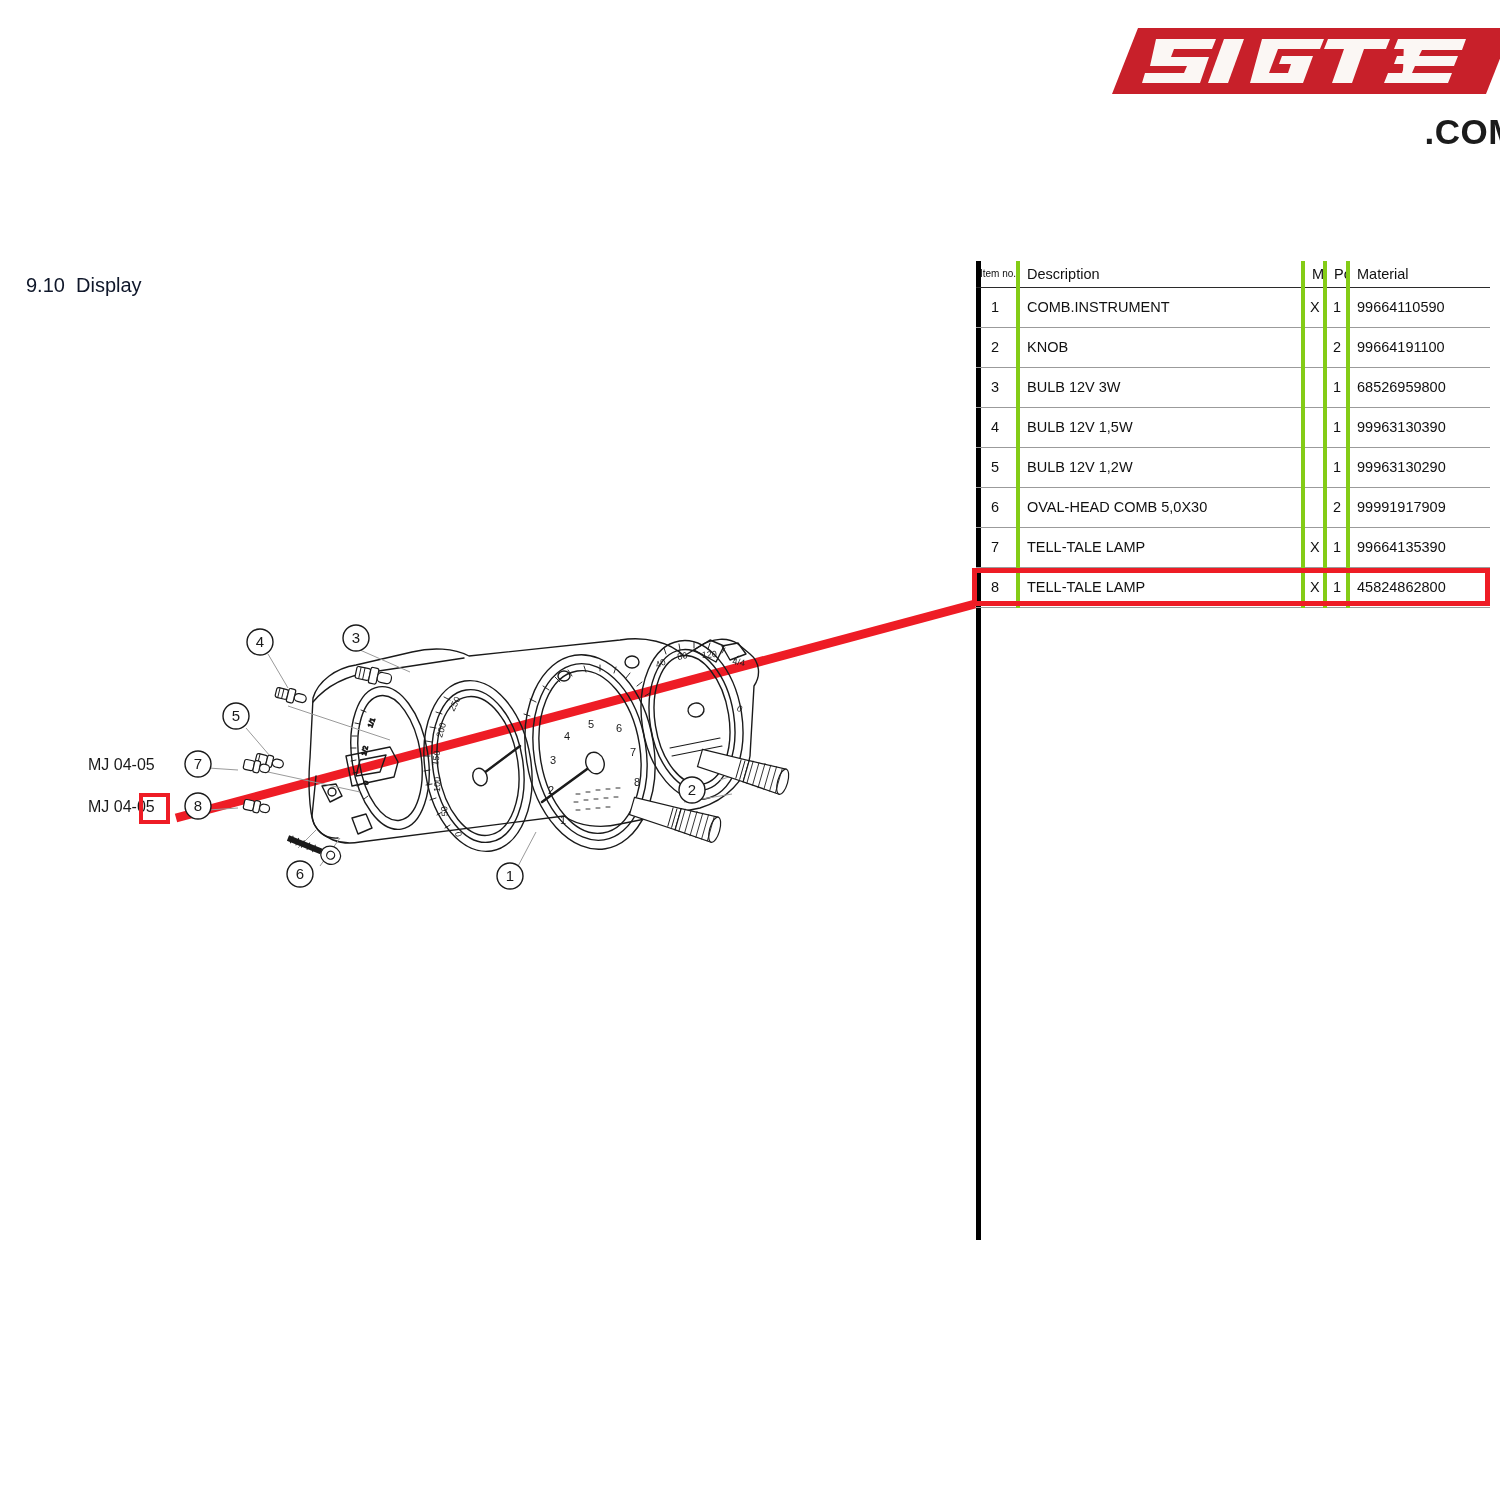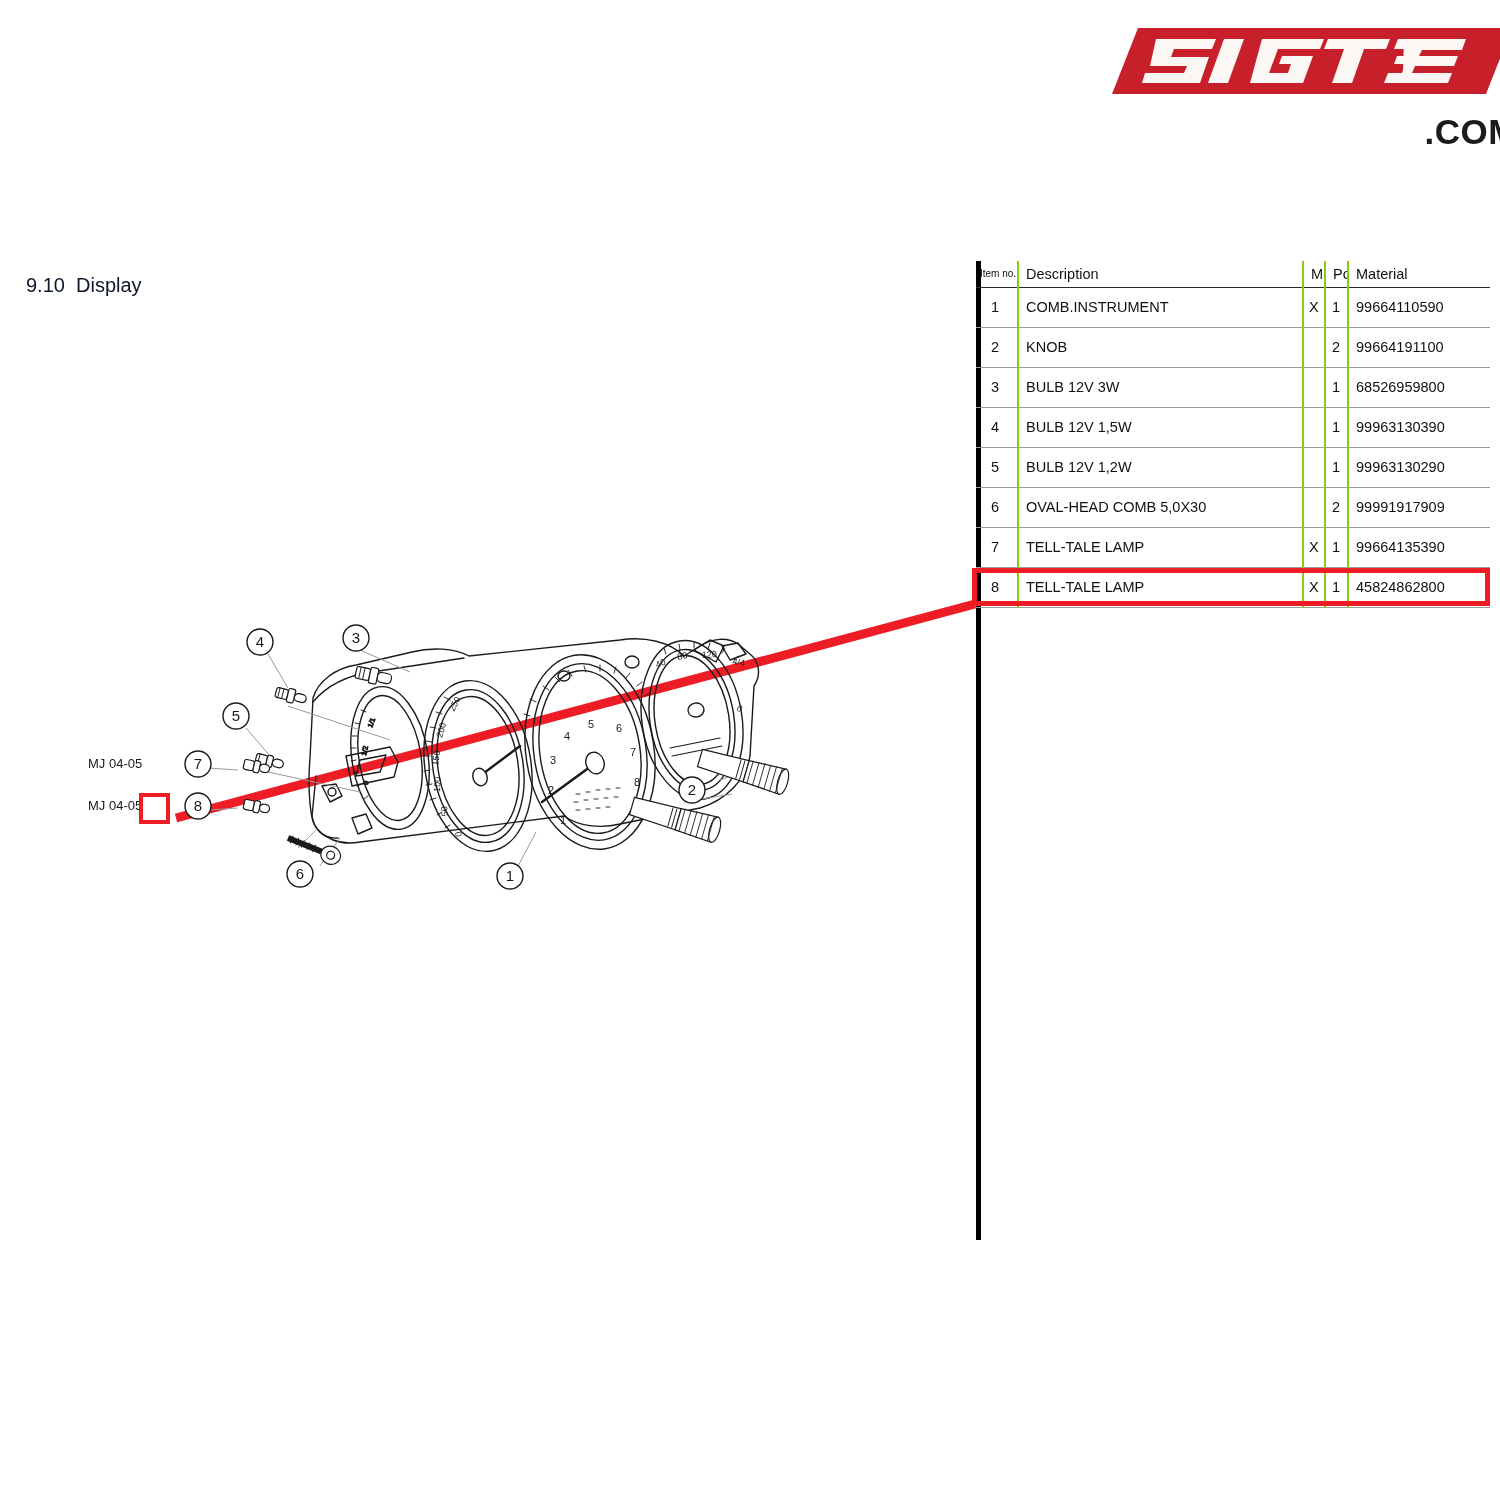--- a/index.html
+++ b/index.html
@@ -66,21 +66,21 @@
 
   table.parts th, table.parts td {
     font-size: 14.5px;
     color: #111;
     font-weight: normal;
     text-align: left;
     padding: 0 0 0 7px;
     height: 40px;
     vertical-align: middle;
     border-bottom: 1px solid #9b9b9b;
-    border-right: 2px solid #84cc16;
+    border-right: 4px solid #84cc16;
     white-space: nowrap;
     overflow: hidden;
   }
   table.parts th {
     height: 26px;
     border-bottom: 1px solid #2b2b2b;
   }
   table.parts th.h-item {
     font-size: 10px;
     padding-left: 4px;
@@ -117,21 +117,21 @@
 
   
   #drawing {
     position: absolute;
     left: 60px; top: 580px;
     width: 800px; height: 340px;
   }
 
   .mj-label {
     position: absolute;
-    font-size: 13px;
+    font-size: 16px;
     color: #1a1a1a;
     white-space: nowrap;
   }
   #mj-7 { left: 88px; top: 756px; }
   #mj-8 { left: 88px; top: 798px; }
 
   
   #callout8-box {
     position: absolute;
     left: 139px; top: 793px;

